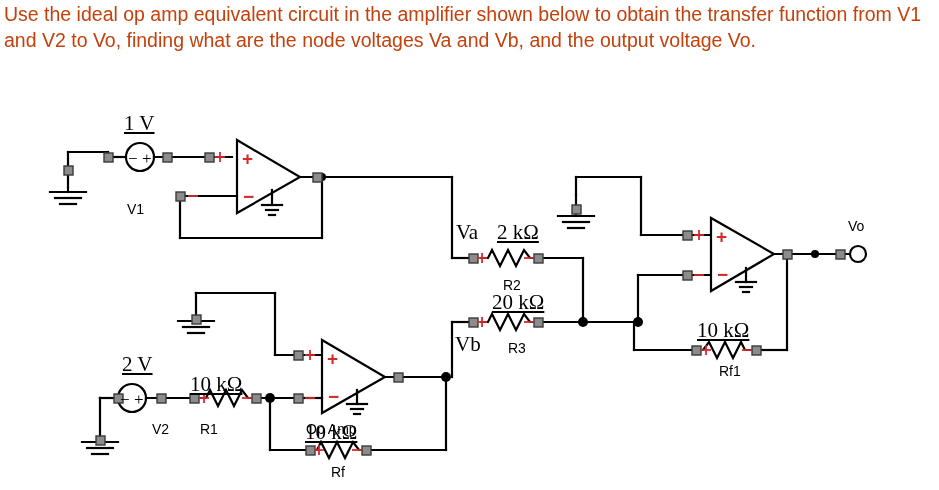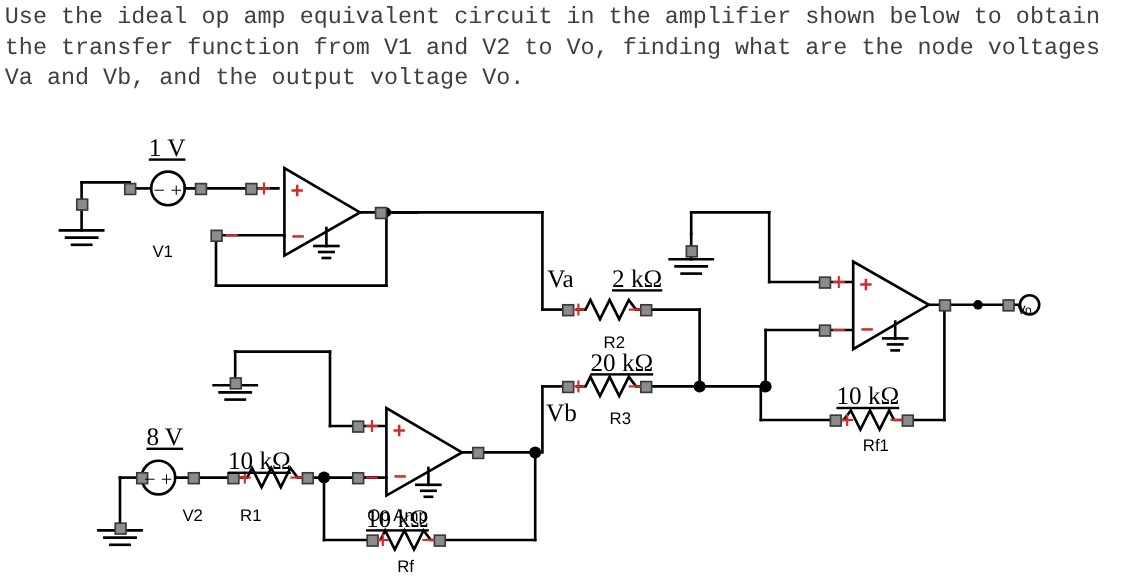--- a/index.html
+++ b/index.html
@@ -1,23 +1,23 @@
 <!DOCTYPE html>
 <html><head>
 <meta charset="utf-8">
 <style>
   html,body{margin:0;padding:0;background:#ffffff;}
   body{width:939px;height:490px;position:relative;font-family:"Liberation Serif",serif;overflow:hidden;}
-  #prompt{position:absolute;left:4px;top:2px;width:931px;font-size:19.5px;line-height:25.5px;color:#404040;font-family:Liberation Mono, monospace;}
+  #prompt{position:absolute;left:4px;top:2px;width:931px;font-size:19.5px;line-height:25.5px;color:#c2410c;font-family:Liberation Sans, sans-serif;}
   #circuit{position:absolute;left:0;top:0;width:939px;height:490px;}
   .lbl{position:absolute;color:#000;white-space:nowrap;font-family:"Liberation Serif",serif;}
   .val{font-size:21px;text-decoration:underline;}
   .ref{font-size:14px;font-family:"Liberation Sans",sans-serif;}
   .node{font-size:21px;}
-  .vo{font-size:10px;font-family:"Liberation Sans",sans-serif;margin-top:36px;}
+  .vo{font-size:14px;font-family:"Liberation Sans",sans-serif;}
 </style>
 </head>
 <body>
 
 <div id="prompt">Use the ideal op amp equivalent circuit in the amplifier shown below to obtain the transfer function from V1 and V2 to Vo, finding what are the node voltages Va and Vb, and the output voltage Vo.</div>
 
 <svg id="circuit" viewBox="0 0 939 490" xmlns="http://www.w3.org/2000/svg">
   <g fill="none" stroke="#000000" stroke-width="2.2" stroke-linecap="square">
 
     <g>
@@ -255,31 +255,31 @@
     <text x="142" y="164">+</text>
     <text x="120" y="405">−</text>
     <text x="134" y="405">+</text>
   </g>
 </svg>
 
 <div class="lbl val" style="left:124px;top:111px;">1 V</div>
 <div class="lbl ref" style="left:127px;top:180px;margin-top:21px;">V1</div>
 
 <div class="lbl node" style="left:445px;top:220px;padding-left:11px;">Va</div>
-<div class="lbl val" style="left:510px;top:220px;">2 kΩ</div>
+<div class="lbl val" style="left:497px;top:220px;">2 kΩ</div>
 <div class="lbl ref" style="left:503px;top:277px;">R2</div>
 
 <div class="lbl val" style="left:492px;top:290px;">20 kΩ</div>
 <div class="lbl node" style="left:455px;top:332px;">Vb</div>
 <div class="lbl ref" style="left:508px;top:340px;">R3</div>
 
 <div class="lbl vo" style="left:848px;top:218px;">Vo</div>
 <div class="lbl val" style="left:697px;top:318px;">10 kΩ</div>
 <div class="lbl ref" style="left:719px;top:363px;">Rf1</div>
 
-<div class="lbl val" style="left:122px;top:352px;">8 V</div>
+<div class="lbl val" style="left:122px;top:352px;">2 V</div>
 <div class="lbl ref" style="left:124px;top:421px;margin-left:28px;">V2</div>
 <div class="lbl val" style="left:190px;top:372px;">10 kΩ</div>
 <div class="lbl ref" style="left:200px;top:421px;">R1</div>
 
 <div class="lbl ref" style="left:306px;top:421px;">Op Amp</div>
 <div class="lbl val" style="left:305px;top:420px;">10 kΩ</div>
 <div class="lbl ref" style="left:331px;top:464px;">Rf</div>
 
 </body></html>

